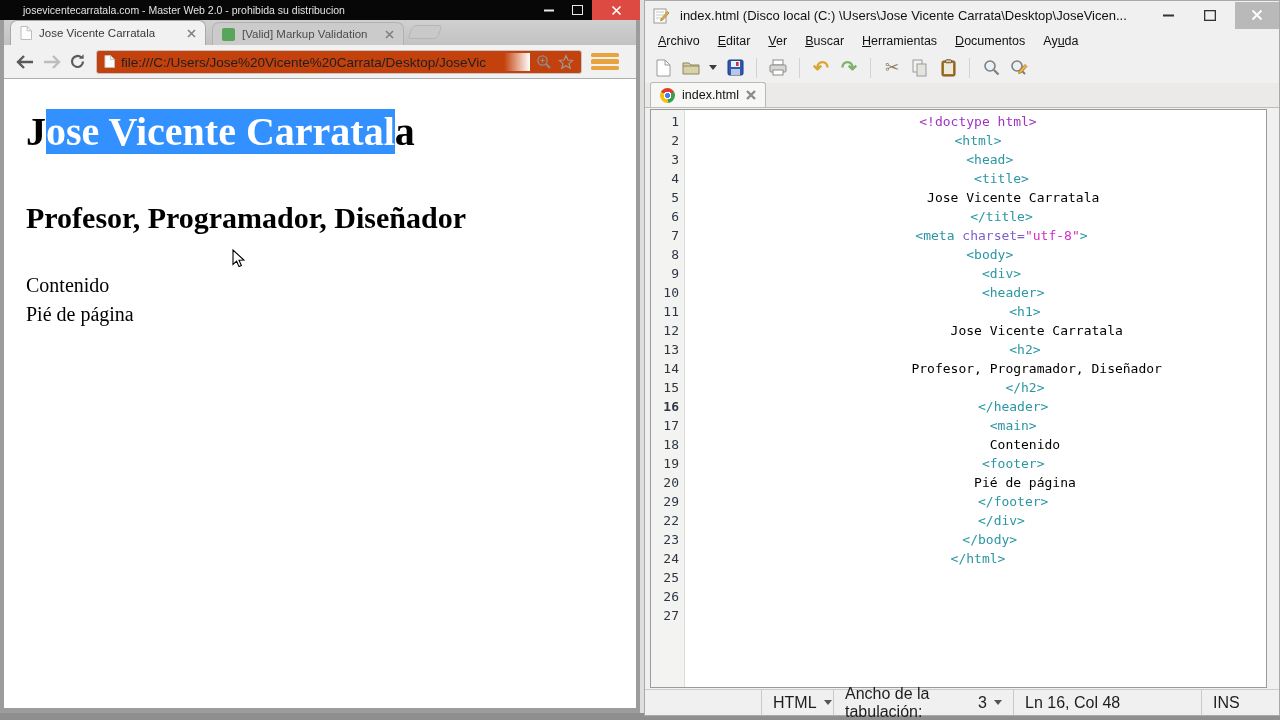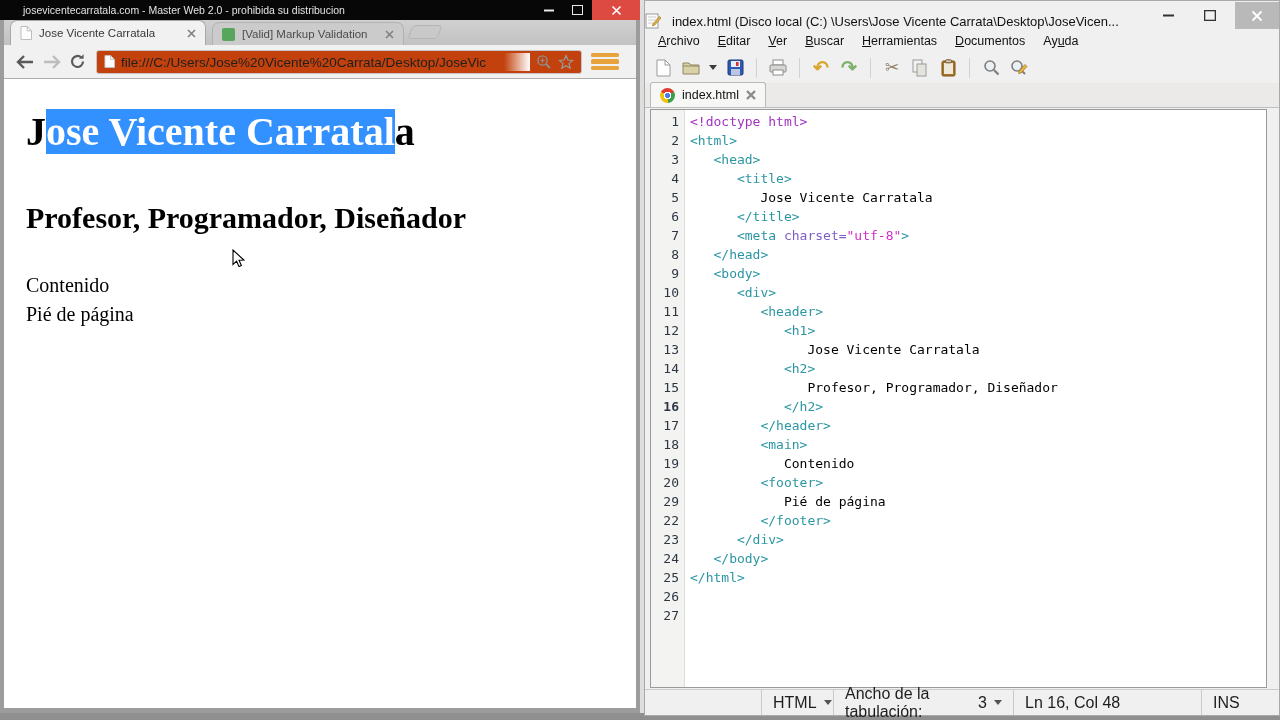--- a/index.html
+++ b/index.html
@@ -50,21 +50,21 @@
   .pg-h1 { margin:30px 0 0 22px; font-size:40px; font-weight:bold; line-height:1.15; }
   .pg-h1 .sel { background:var(--sel,#3390ff); color:#fff; }
   .pg-h2 { margin:46px 0 0 22px; font-size:30px; font-weight:bold; }
   .pg-p  { margin:0 0 0 22px; font-size:20px; line-height:28.5px; }
   .pg-p.first { margin-top:36px; }
   #page-cursor { position:absolute; left:228px; top:170px; }
 
   
   #editor-window { position:absolute; left:644px; top:0; width:636px; height:716px;
                    background:#f0f0f0; border:1px solid #a9a9a9; }
-  .e-titlebar { height:28px; display:flex; align-items:flex-end; gap:10px; padding-left:0;
+  .e-titlebar { height:28px; display:flex; align-items:center; gap:10px; padding-left:8px;
                 font-size:13px; color:#111; }
   .e-title { white-space:nowrap; overflow:hidden; flex:1; }
   .e-btn { width:31px; height:27px; display:flex; align-items:center; justify-content:center; }
   .e-btn.close { width:44px; background:#b9b9b9; }
 
   .e-menubar { height:23px; display:flex; align-items:center; padding-left:4px;
                font-size:12.5px; color:#111; }
   .menu-item { padding:0 9px; }
   .menu-item u { text-decoration:underline; }
 
@@ -88,21 +88,21 @@
         conic-gradient(from -60deg, #e23b2e 0 120deg, #3aa14a 0 240deg, #f4c20d 0 360deg); }
 
   .e-textarea { position:absolute; left:5px; right:12px; top:108px; bottom:27px;
                 background:#fff; border:1px solid #9a9a9a; display:flex; overflow:hidden; }
   .gutter { width:34px; background:#f3f3f1; border-right:1px solid #dcdcda; padding-top:2px; }
   .ln { height:19px; line-height:19px; font-family:"DejaVu Sans Mono", monospace;
         font-size:13px; text-align:right; padding-right:5px; color:#2d3743; }
   .ln.cur { font-weight:bold; }
   .codecol { flex:1; padding:2px 0 0 5px; }
   .cl { height:19px; line-height:19px; font-family:"DejaVu Sans Mono", monospace;
-        font-size:13px; white-space:pre; }
+        font-size:13px; white-space:pre;text-align:center; }
 
   .e-statusbar { position:absolute; left:0; right:0; bottom:0; height:26px; background:#f0f0f0;
                  border-top:1px solid #cccccc; display:flex; align-items:stretch;
                  font-size:16px; color:#1d1d1d; }
   .ssec { display:flex; align-items:center; gap:7px; padding:0 11px;
           border-left:1px solid #c9c9c9; }
   .ssec.spacer { flex:1; border-left:none; }
   .ssec .drop-arrow { border-top-color:#555; }
 
   .desk-gap { position:absolute; left:640px; top:0; width:4px; height:713px; background:#dedede; }
@@ -354,21 +354,20 @@
         <div class="ln">27</div>
       </div>
     <div class="codecol" id="codecol">
         <div class="cl"><span style="color: rgb(162, 51, 194);">&lt;!doctype html&gt;</span></div>
         <div class="cl"><span style="color: rgb(43, 150, 163);">&lt;html&gt;</span></div>
         <div class="cl"><span style="color: rgb(43, 150, 163);">   &lt;head&gt;</span></div>
         <div class="cl"><span style="color: rgb(43, 150, 163);">      &lt;title&gt;</span></div>
         <div class="cl"><span style="color: rgb(0, 0, 0);">         Jose Vicente Carratala</span></div>
         <div class="cl"><span style="color: rgb(43, 150, 163);">      &lt;/title&gt;</span></div>
         <div class="cl"><span style="color: rgb(43, 150, 163);">      &lt;meta</span><span style="color: rgb(125, 95, 200);"> charset=</span><span style="color: rgb(210, 45, 200);">"utf-8"</span><span style="color: rgb(43, 150, 163);">&gt;</span></div>
-        <div class="cl"><span style="color: rgb(43, 150, 163);">   &lt;/head&gt;</span></div>
         <div class="cl"><span style="color: rgb(43, 150, 163);">   &lt;body&gt;</span></div>
         <div class="cl"><span style="color: rgb(43, 150, 163);">      &lt;div&gt;</span></div>
         <div class="cl"><span style="color: rgb(43, 150, 163);">         &lt;header&gt;</span></div>
         <div class="cl"><span style="color: rgb(43, 150, 163);">            &lt;h1&gt;</span></div>
         <div class="cl"><span style="color: rgb(0, 0, 0);">               Jose Vicente Carratala</span></div>
         <div class="cl"><span style="color: rgb(43, 150, 163);">            &lt;h2&gt;</span></div>
         <div class="cl"><span style="color: rgb(0, 0, 0);">               Profesor, Programador, Diseñador</span></div>
         <div class="cl"><span style="color: rgb(43, 150, 163);">            &lt;/h2&gt;</span></div>
         <div class="cl"><span style="color: rgb(43, 150, 163);">         &lt;/header&gt;</span></div>
         <div class="cl"><span style="color: rgb(43, 150, 163);">         &lt;main&gt;</span></div>

